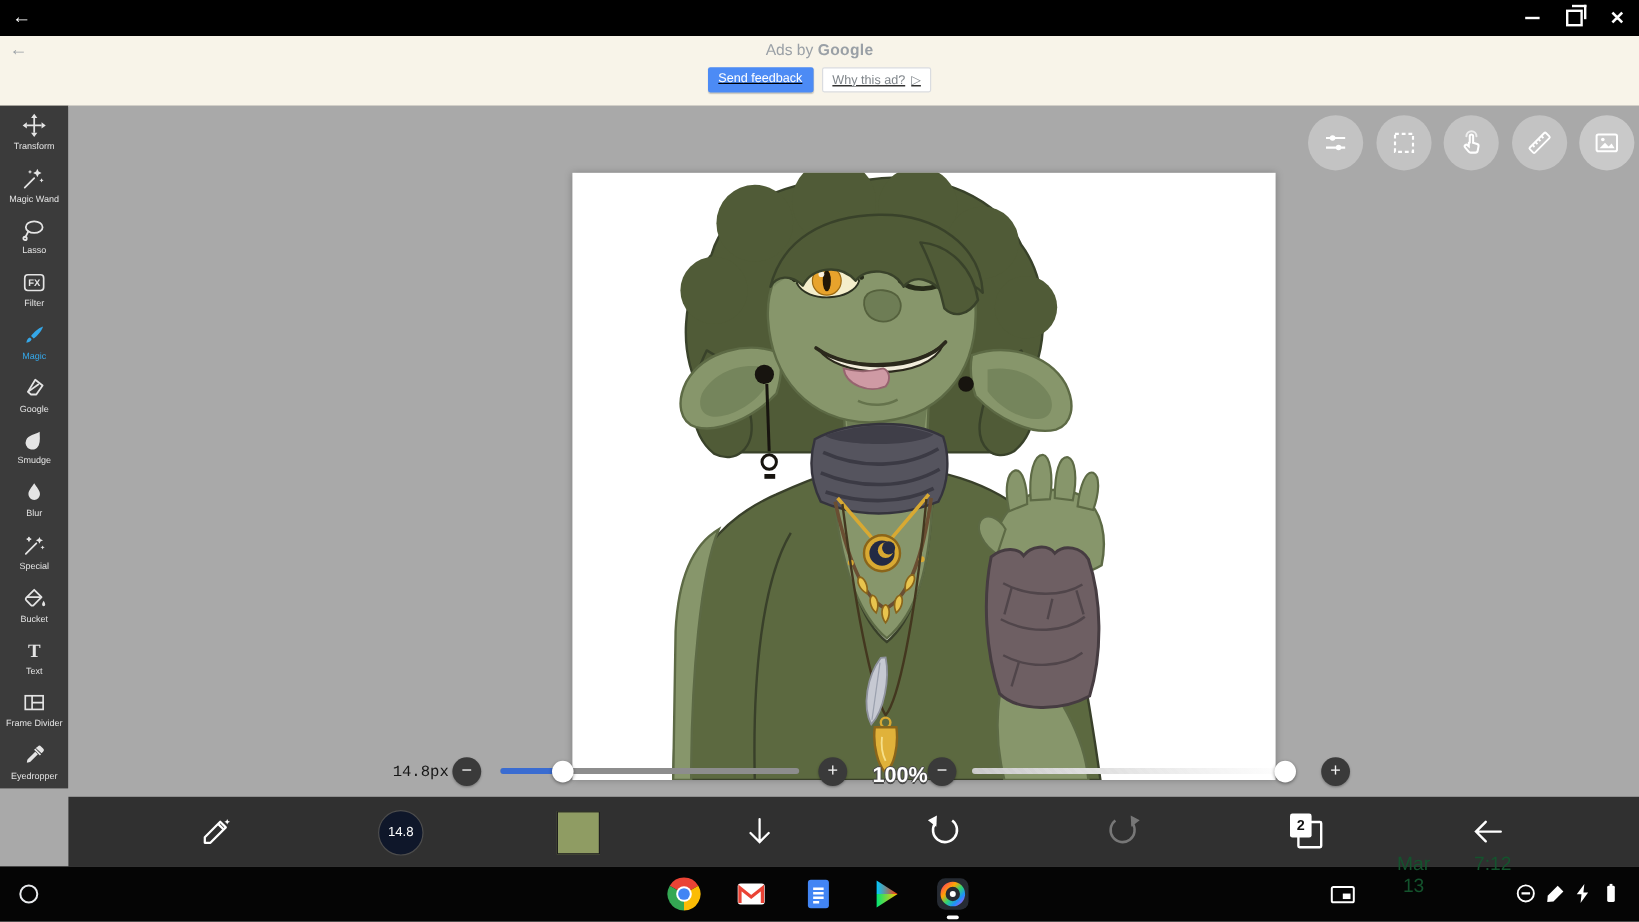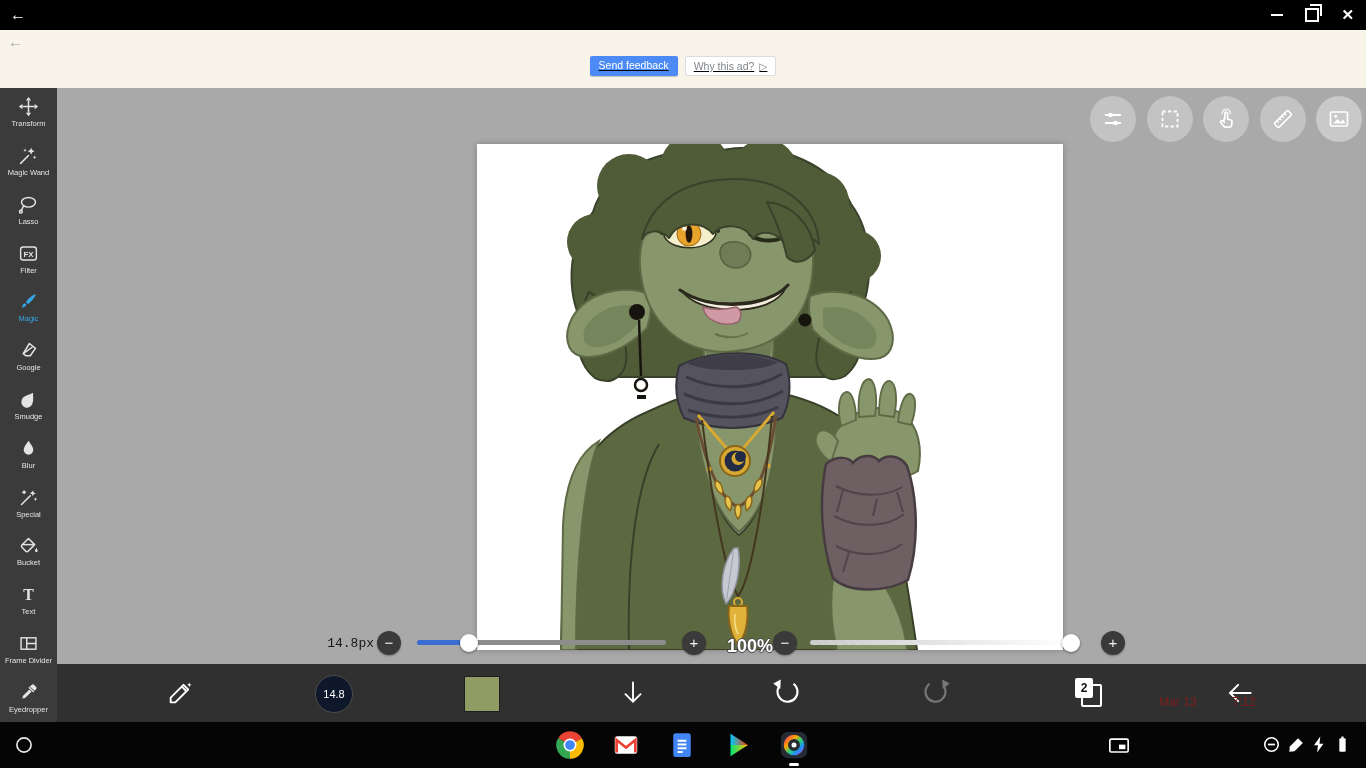--- a/index.html
+++ b/index.html
@@ -15,21 +15,21 @@
   .tb-close{color:#fff;font-size:15px;font-weight:bold;}
   
   .adarea{left:0;top:30px;width:1366px;height:58px;background:#f8f4e9;border-bottom:1px solid #dedacd;}
   .ad-back{left:8px;top:3px;color:#9aa0a6;font-size:15px;}
   .ad-title{left:0;top:4px;width:1366px;text-align:center;color:#9aa0a6;font-size:13px;}
   .ad-title .brand{font-weight:bold;letter-spacing:.3px;}
   .ad-buttons{left:0;top:26px;width:1366px;display:flex;justify-content:center;gap:7px;text-decoration:underline;}
   .btn-feedback{background:#4c8bf5;color:#fff;font-size:10.5px;padding:3px 9px;border-radius:2px;box-shadow:0 1px 1px rgba(0,0,0,.2);}
   .btn-whyad{background:#fff;color:#80868b;font-size:10.5px;padding:3px 8px;border-radius:2px;border:1px solid #dadce0;display:flex;gap:5px;align-items:center;}
   
-  .ltoolbar{left:0;top:88px;width:57px;height:634px;background:#3b3b3b;display:flex;flex-direction:column;}
+  .ltoolbar{left:0;top:88px;width:57px;height:569px;background:#3b3b3b;display:flex;flex-direction:column;}
   .tool{height:48.77px;display:flex;flex-direction:column;align-items:center;justify-content:center;gap:2px;color:#e4e4e4;}
   .tool svg{display:block;}
   .tool .tlabel{font-size:7.5px;letter-spacing:0;white-space:nowrap;}
   .tool.active{color:#35a7e8;}
   
   .canvaszone{left:57px;top:88px;width:1309px;height:576px;background:#a9a9a9;}
   .whitecanvas{left:477px;top:144px;width:586px;height:506px;background:#fff;box-shadow:0 0 6px rgba(0,0,0,.25);}
   
   .round-tool{width:46px;height:46px;border-radius:50%;background:rgba(255,255,255,.30);display:flex;align-items:center;justify-content:center;}
   .round-tool.bright{background:rgba(255,255,255,.38);}
@@ -47,39 +47,42 @@
   .brushsize-circle{width:36px;height:36px;border-radius:50%;background:#0f172a;border:1px solid #4c4c4c;color:#fff;font-size:11px;display:flex;align-items:center;justify-content:center;}
   .swatch{width:34px;height:34px;background:#8f9c63;border:1px solid #1f1f1f;}
   .layers{position:relative;width:27px;height:29px;}
   .layers .back{position:absolute;right:0;bottom:0;width:17px;height:19px;border:2px solid #fff;border-radius:2px;}
   .layers .front{position:absolute;left:0;top:0;width:18px;height:20px;background:#fff;border-radius:2px;color:#111;font-size:12px;font-weight:bold;display:flex;align-items:center;justify-content:center;}
   
   .shelf{left:0;top:722px;width:1366px;height:46px;background:#050505;}
   .shelf-apps{left:554px;top:729px;display:flex;gap:24px;}
   .appicon{width:32px;height:32px;display:flex;align-items:center;justify-content:center;}
   .active-dash{left:789px;top:763px;width:10px;height:2.5px;background:#fff;border-radius:2px;}
-  .shelf-text{color:#7f1d1d;font-size:12px;top:695px;}
+  .shelf-text{color:#14532d;font-size:16px;top:712px;}
   .sticon{top:735px;}
 </style>
 </head>
 <body>
 
 <div class="screen">
 
   <div class="abs titlebar">
     <span class="tb-back">←</span>
     <span class="tb-right">
       <span class="tb-min"></span>
       <span class="tb-restore"></span>
       <span class="tb-close">✕</span>
     </span>
   </div>
 
   <div class="abs adarea">
     <span class="abs ad-back">←</span>
+    <div class="abs ad-title">
+      <span>Ads by </span><span class="brand">Google</span>
+    </div>
     <div class="abs ad-buttons">
       <span class="btn-feedback">Send feedback</span>
       <span class="btn-whyad">
         <span>Why this ad?</span>
         <span>▷</span>
       </span>
     </div>
   </div>
 
   <div class="abs ltoolbar">

